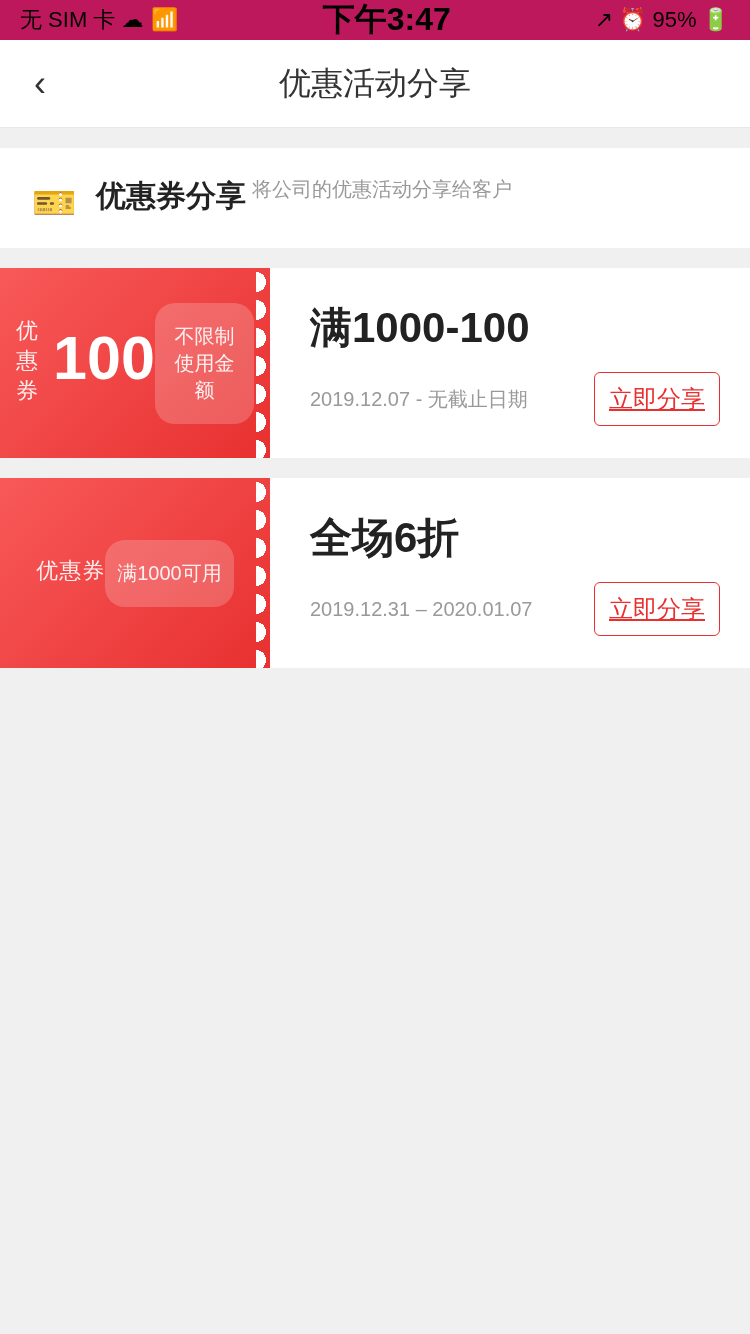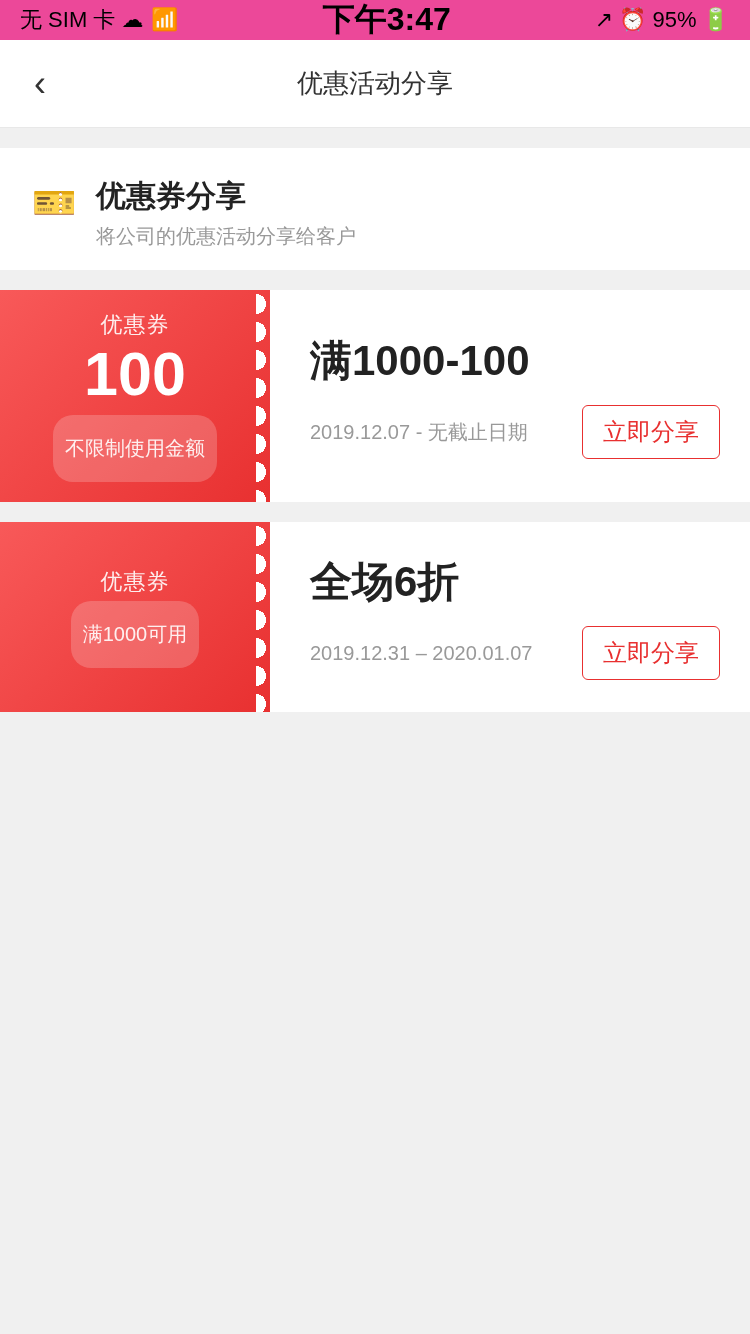--- a/index.html
+++ b/index.html
@@ -10,21 +10,21 @@
       min-height: 1334px;
       background: #f0f0f0;
       font-family: -apple-system, "PingFang SC", "Helvetica Neue", Arial, sans-serif;
       overflow-x: hidden;
     }
 
     
     .status-bar {
       width: 750px;
       height: 40px;
-      background: #ec4899;
+      background: #be185d;
       display: flex;
       align-items: center;
       justify-content: space-between;
       padding: 0 20px;
       font-size: 24px;
       font-weight: 500;
     }
     .status-left {
       display: flex;
       align-items: center;
@@ -55,21 +55,21 @@
     }
     .nav-back {
       position: absolute;
       left: 24px;
       font-size: 36px;
       color: #333;
       cursor: pointer;
       padding: 10px;
     }
     .nav-title {
-      font-size: 26px;
+      font-size: 32px;
       font-weight: 500;
       color: #333;
     }
 
     
     .section-header {
       background: #fff;
       padding: 28px 30px 20px 30px;
       display: flex;
       align-items: flex-start;
@@ -82,21 +82,21 @@
       height: 50px;
       display: flex;
       align-items: center;
       justify-content: center;
       font-size: 36px;
       flex-shrink: 0;
       margin-top: 2px;
     }
     .section-text-group {
       display: flex;
-      flex-direction: column;
+      flex-direction: row;
       gap: 6px;
     }
     .section-title {
       font-size: 30px;
       font-weight: 600;
       color: #222;
     }
     .section-subtitle {
       font-size: 20px;
       color: #999;
@@ -118,21 +118,20 @@
       position: relative;
       overflow: visible;
       min-height: 190px;
     }
 
     
     .coupon-left {
       width: 270px;
       background: linear-gradient(135deg, #f85959, #e83030);
       display: flex;
-      flex-direction: column;
       align-items: center;
       justify-content: center;
       padding: 20px 16px;
       position: relative;
       flex-shrink: 0;
     }
 
     
     .coupon-left::after {
       content: '';
@@ -192,25 +191,26 @@
     .coupon-date {
       font-size: 20px;
       color: #999;
       flex: 1;
     }
     .share-btn {
       border: 1.5px solid #e83030;
       border-radius: 6px;
       color: #e83030;
       background: #fff;
-      padding: 10px 20px;
+      padding: 10px 14px;
       font-size: 24px;
       cursor: pointer;
       white-space: nowrap;
       flex-shrink: 0;
+      text-decoration: underline;
     }
 
     
     .empty-area {
       flex: 1;
       background: #f0f0f0;
       min-height: 500px;
     }
   </style>
 </head>

